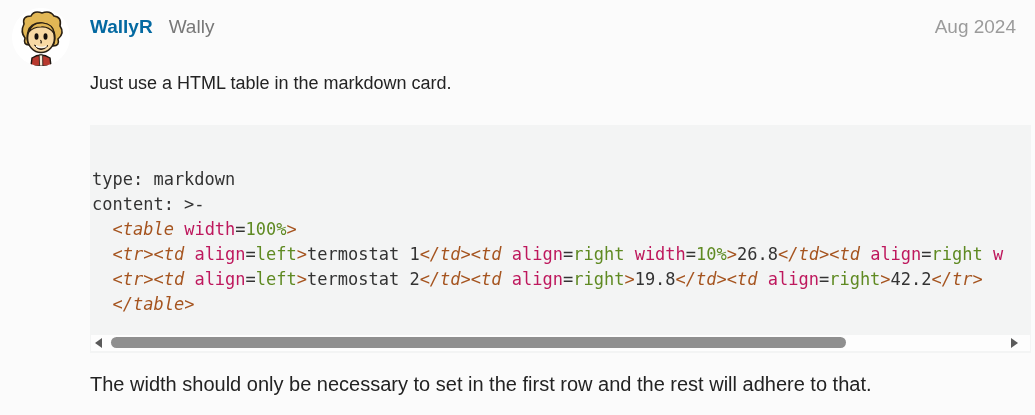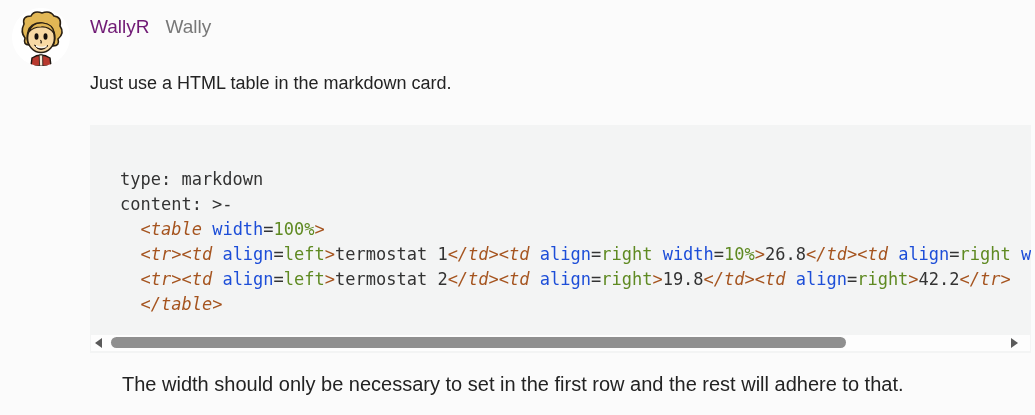--- a/index.html
+++ b/index.html
@@ -20,49 +20,49 @@
     background: #ffffff;
   }
   .avatar svg { width: 100%; height: 100%; display: block; }
   .post-header {
     position: absolute;
     left: 90px; top: 16px; right: 19px;
     display: flex;
     align-items: baseline;
     font-size: 19px;
   }
-  .username { font-weight: normal; color: #701a75; }
+  .username { font-weight: bold; color: #0369a1; }
   .fullname { color: #787878; margin-left: 16px; }
   .post-date { margin-left: auto; color: #9b9b9b; }
   .para1 {
     position: absolute;
     left: 90px; top: 73px;
     font-size: 18px;
     color: #232323;
   }
   .code-block {
     position: absolute;
     left: 90px; top: 125px;
     width: 941px; height: 228px;
     background: #f3f4f4;
     overflow: hidden;
   }
   .code-lines {
     position: absolute;
-    left: 30px; top: 42px; right: 0;
+    left: 2px; top: 42px; right: 0;
     font-family: "DejaVu Sans Mono", monospace;
     font-size: 17px;
     line-height: 25px;
     white-space: pre;
     color: #333;
   }
   .code-line { height: 25px; white-space: pre; }
   .tok-plain { color: #333333; }
   .tok-tag   { color: #a5541f; font-style: italic; }
-  .tok-attr  { color: #1d4ed8; }
+  .tok-attr  { color: #be185d; }
   .tok-val   { color: #5f8a22; }
   .hscrollbar {
     position: absolute;
     left: 1px; right: 1px; bottom: 2px;
     height: 16px;
     background: #fdfdfd;
   }
   .scroll-thumb {
     position: absolute;
     left: 20px; top: 2px;
@@ -83,21 +83,20 @@
   }
   .scroll-arrow.right {
     right: 12px;
     border-left: 7px solid #5a5a5a;
   }
   .para2 {
     position: absolute;
     left: 90px; top: 373px;
     font-size: 20px;
     color: #232323;
-    margin-left: 32px;
   }
 </style>
 </head>
 <body>
 
 <div class="avatar">
   <svg viewBox="0 0 58 58">
     <circle cx="29" cy="29" r="29" fill="#ffffff"></circle>
 
     <path d="M20 50 Q29 44 38 50 L39 58 L19 58 Z" fill="#b8392e" stroke="#201812" stroke-width="1.4"></path>
@@ -115,20 +114,21 @@
     <path d="M28.5 32 Q30 34 28.7 35.4" fill="none" stroke="#2a2014" stroke-width="1.2"></path>
 
     <path d="M22.5 37 Q29 43.5 36 37.5 Q33 41.5 29 41.5 Q25 41.5 22.5 37 Z" fill="#3a1f14" stroke="#201812" stroke-width="1"></path>
     <path d="M24 38 Q29 41 34.5 38.2" fill="none" stroke="#f8f4ea" stroke-width="1.6"></path>
   </svg>
 </div>
 
 <div class="post-header">
   <span class="username">WallyR</span>
   <span class="fullname">Wally</span>
+  <span class="post-date">Aug 2024</span>
 </div>
 
 <div class="para1">Just use a HTML table in the markdown card.</div>
 
 <div class="code-block">
   <div class="code-lines"><div class="code-line"><span class="tok-plain">type: markdown</span></div><div class="code-line"><span class="tok-plain">content: &gt;-</span></div><div class="code-line"><span class="tok-plain">  </span><span class="tok-tag">&lt;table</span><span class="tok-plain"> </span><span class="tok-attr">width</span><span class="tok-plain">=</span><span class="tok-val">100%</span><span class="tok-tag">&gt;</span></div><div class="code-line"><span class="tok-plain">  </span><span class="tok-tag">&lt;tr&gt;&lt;td</span><span class="tok-plain"> </span><span class="tok-attr">align</span><span class="tok-plain">=</span><span class="tok-val">left</span><span class="tok-tag">&gt;</span><span class="tok-plain">termostat 1</span><span class="tok-tag">&lt;/td&gt;&lt;td</span><span class="tok-plain"> </span><span class="tok-attr">align</span><span class="tok-plain">=</span><span class="tok-val">right</span><span class="tok-plain"> </span><span class="tok-attr">width</span><span class="tok-plain">=</span><span class="tok-val">10%</span><span class="tok-tag">&gt;</span><span class="tok-plain">26.8</span><span class="tok-tag">&lt;/td&gt;&lt;td</span><span class="tok-plain"> </span><span class="tok-attr">align</span><span class="tok-plain">=</span><span class="tok-val">right</span><span class="tok-plain"> </span><span class="tok-attr">w</span></div><div class="code-line"><span class="tok-plain">  </span><span class="tok-tag">&lt;tr&gt;&lt;td</span><span class="tok-plain"> </span><span class="tok-attr">align</span><span class="tok-plain">=</span><span class="tok-val">left</span><span class="tok-tag">&gt;</span><span class="tok-plain">termostat 2</span><span class="tok-tag">&lt;/td&gt;&lt;td</span><span class="tok-plain"> </span><span class="tok-attr">align</span><span class="tok-plain">=</span><span class="tok-val">right</span><span class="tok-tag">&gt;</span><span class="tok-plain">19.8</span><span class="tok-tag">&lt;/td&gt;&lt;td</span><span class="tok-plain"> </span><span class="tok-attr">align</span><span class="tok-plain">=</span><span class="tok-val">right</span><span class="tok-tag">&gt;</span><span class="tok-plain">42.2</span><span class="tok-tag">&lt;/tr&gt;</span></div><div class="code-line"><span class="tok-plain">  </span><span class="tok-tag">&lt;/table&gt;</span></div></div>
   <div class="hscrollbar">
     <span class="scroll-arrow left"></span>
     <div class="scroll-thumb"></div>
     <span class="scroll-arrow right"></span>

